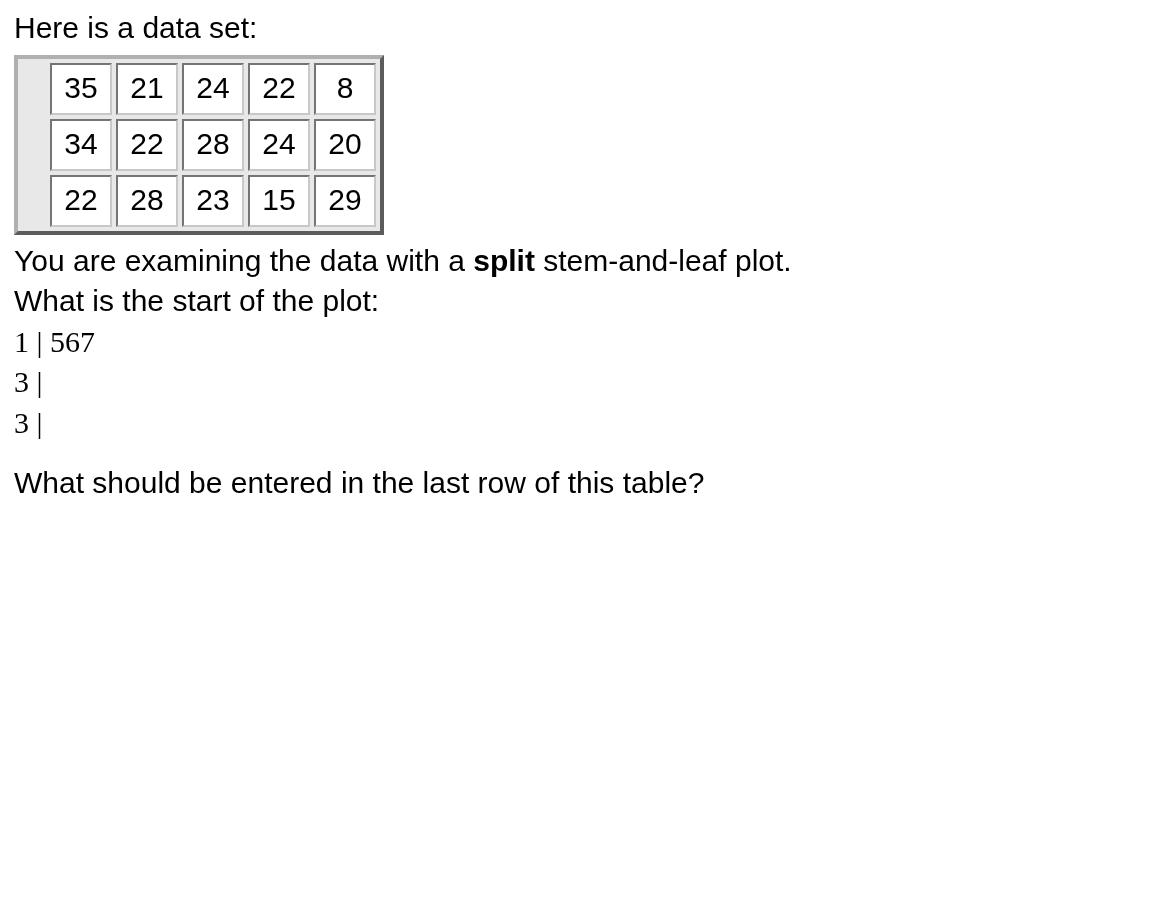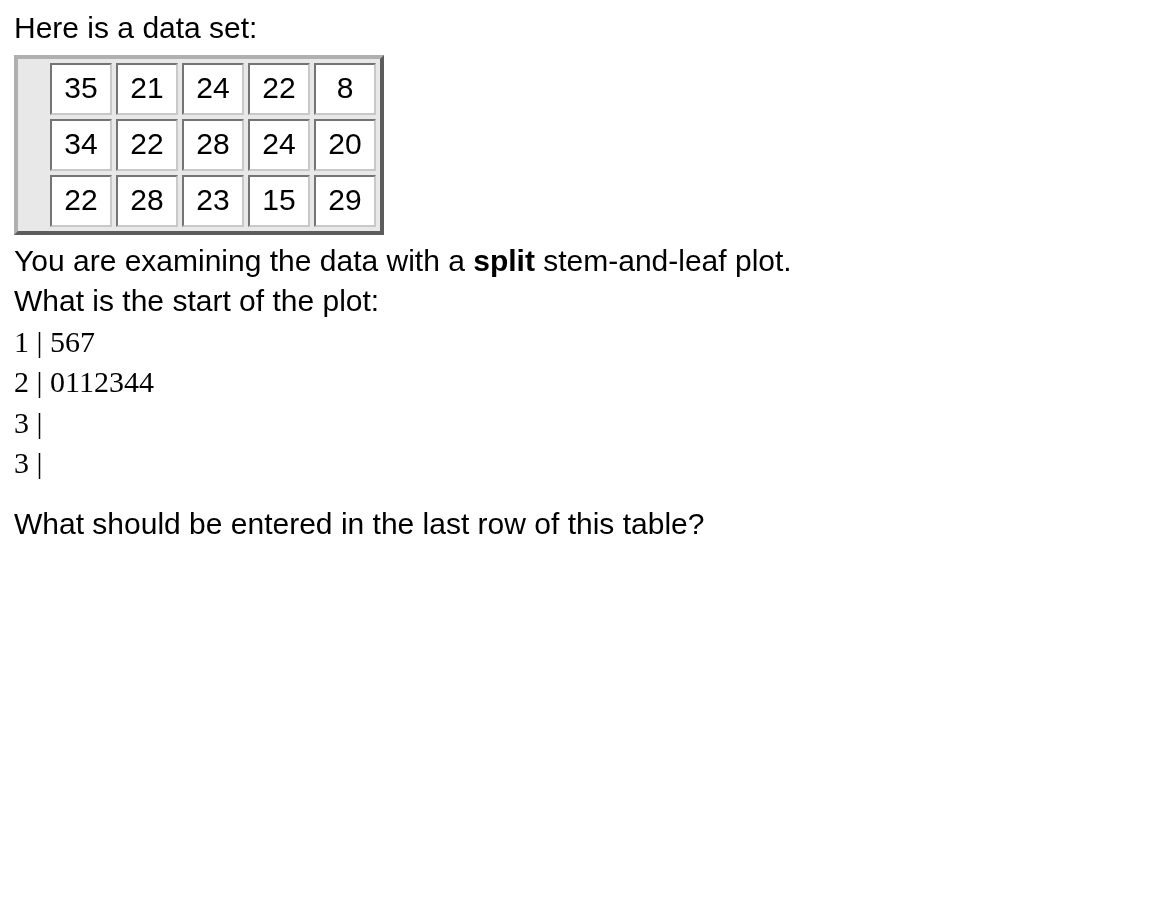--- a/index.html
+++ b/index.html
@@ -82,19 +82,18 @@
     </tr>
   </tbody>
     </table>
 
   <div class="para">
     <span>You are examining the data with a </span><span class="bold">split</span><span> stem-and-leaf plot.</span>
   </div>
   <div>What is the start of the plot:</div>
 
   <div class="plot-line">1 | 567</div>
-  <div class="plot-line">2 | 0112344</div>
   <div class="plot-line">3 |</div>
   <div class="plot-line">3 |</div>
 
   <div class="question">What should be entered in the last row of this table?</div>
 
 </div>
 
 </body></html>

